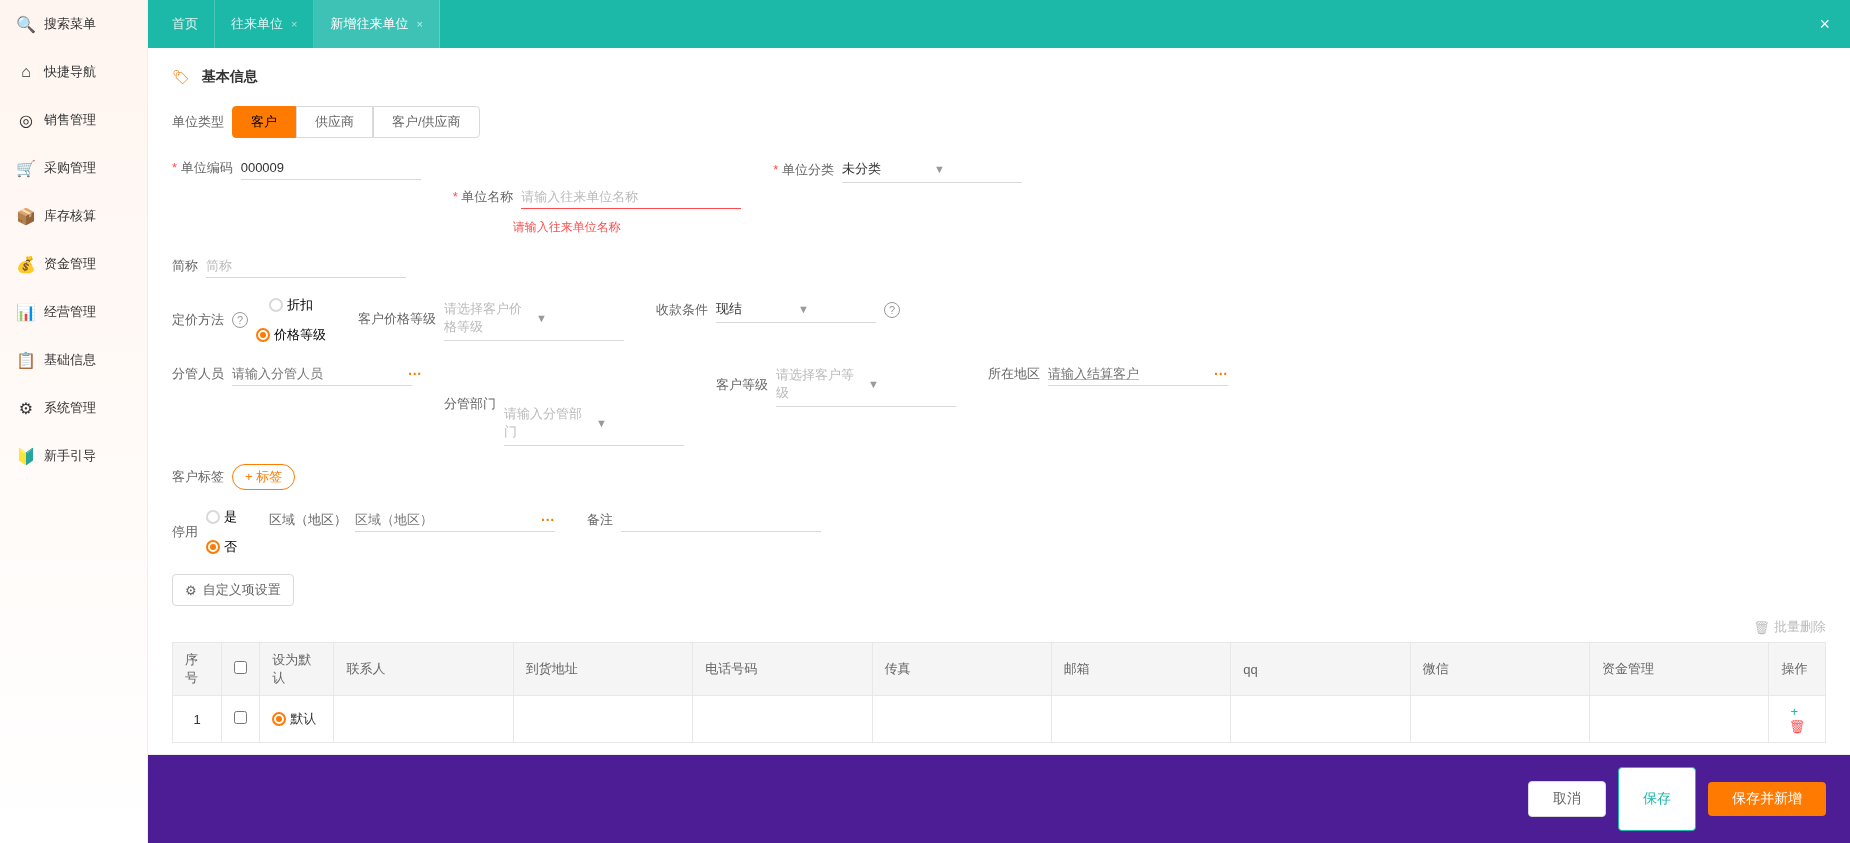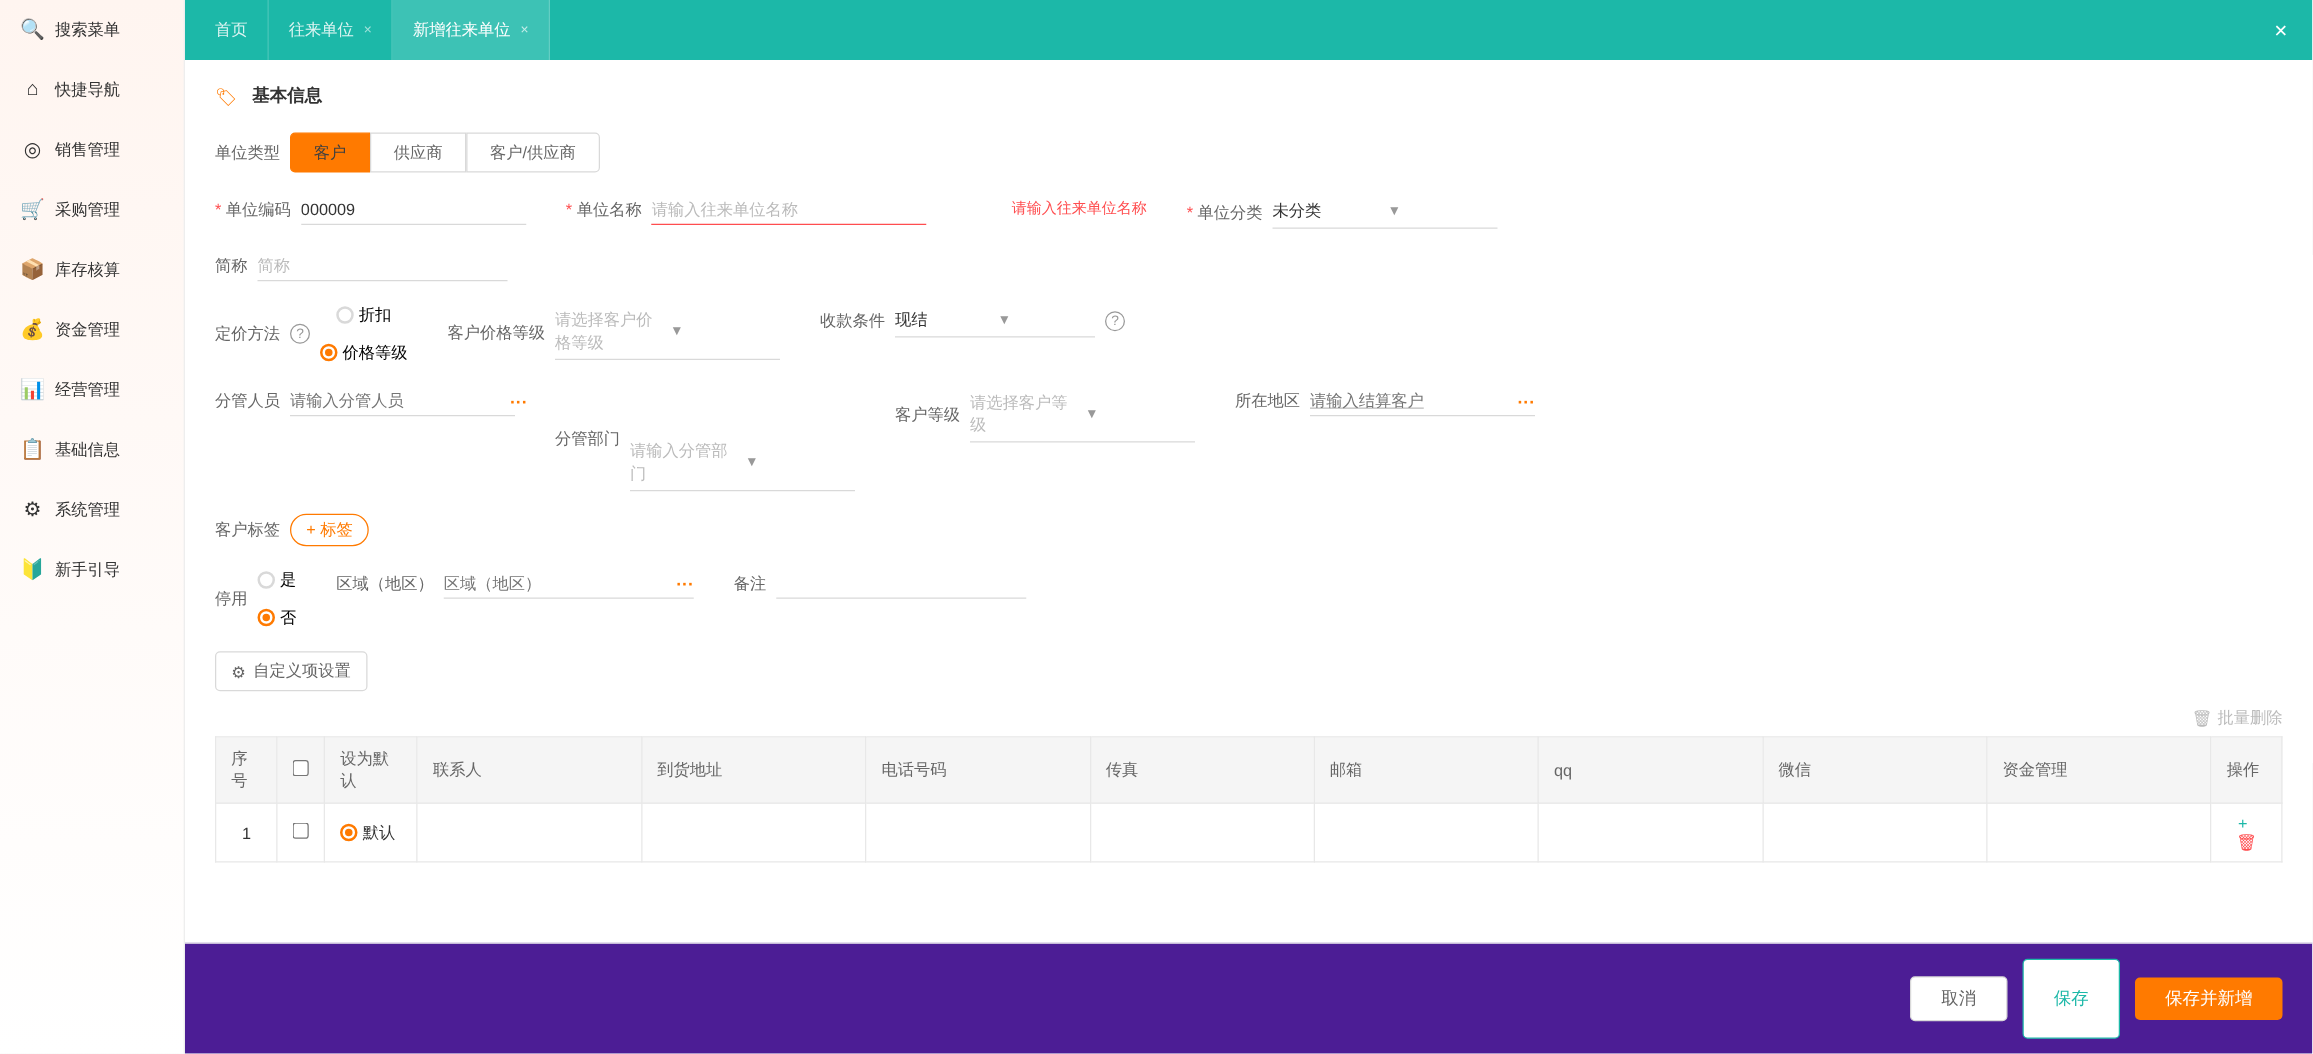--- a/index.html
+++ b/index.html
@@ -174,21 +174,21 @@
       background: #fff;
       cursor: pointer;
       font-size: 13px;
       color: #666;
     }
     .unit-btn:first-child { border-radius: 4px 0 0 4px; }
     .unit-btn:last-child { border-radius: 0 4px 4px 0; }
     .unit-btn.active {
       background: #ff7a00;
       border-color: #ff7a00;
-      color: #404040;
+      color: #000000;
       text-align: right;
     }
 
     
     .radio-group { display: flex; align-items: center; gap: 12px; flex-direction: column; }
     .radio-item {
       display: flex;
       align-items: center;
       gap: 4px;
       cursor: pointer;
@@ -437,21 +437,21 @@
           <button class="unit-btn">客户/供应商</button>
         </div>
       </div>
     </div>
 
     <div class="form-row">
       <div class="form-field">
         <span class="form-label required">单位编码</span>
         <input class="form-input" type="text" value="000009" style="">
       </div>
-      <div class="form-field" style="flex-direction: row; align-items: flex-start;">
+      <div class="form-field" style="flex-direction: column; align-items: flex-start; margin-top: 29px;">
         <div style="display:flex; align-items:center; gap:8px;">
           <span class="form-label required">单位名称</span>
           <input class="form-input error" type="text" style="width: 220px;" placeholder="请输入往来单位名称">
         </div>
         <span class="error-msg" style="margin-left: 60px;">请输入往来单位名称</span>
       </div>
       <div class="form-field">
         <span class="form-label required">单位分类</span>
         <div class="form-select" style="min-width:180px;">
           <span class="select-value">未分类</span>

